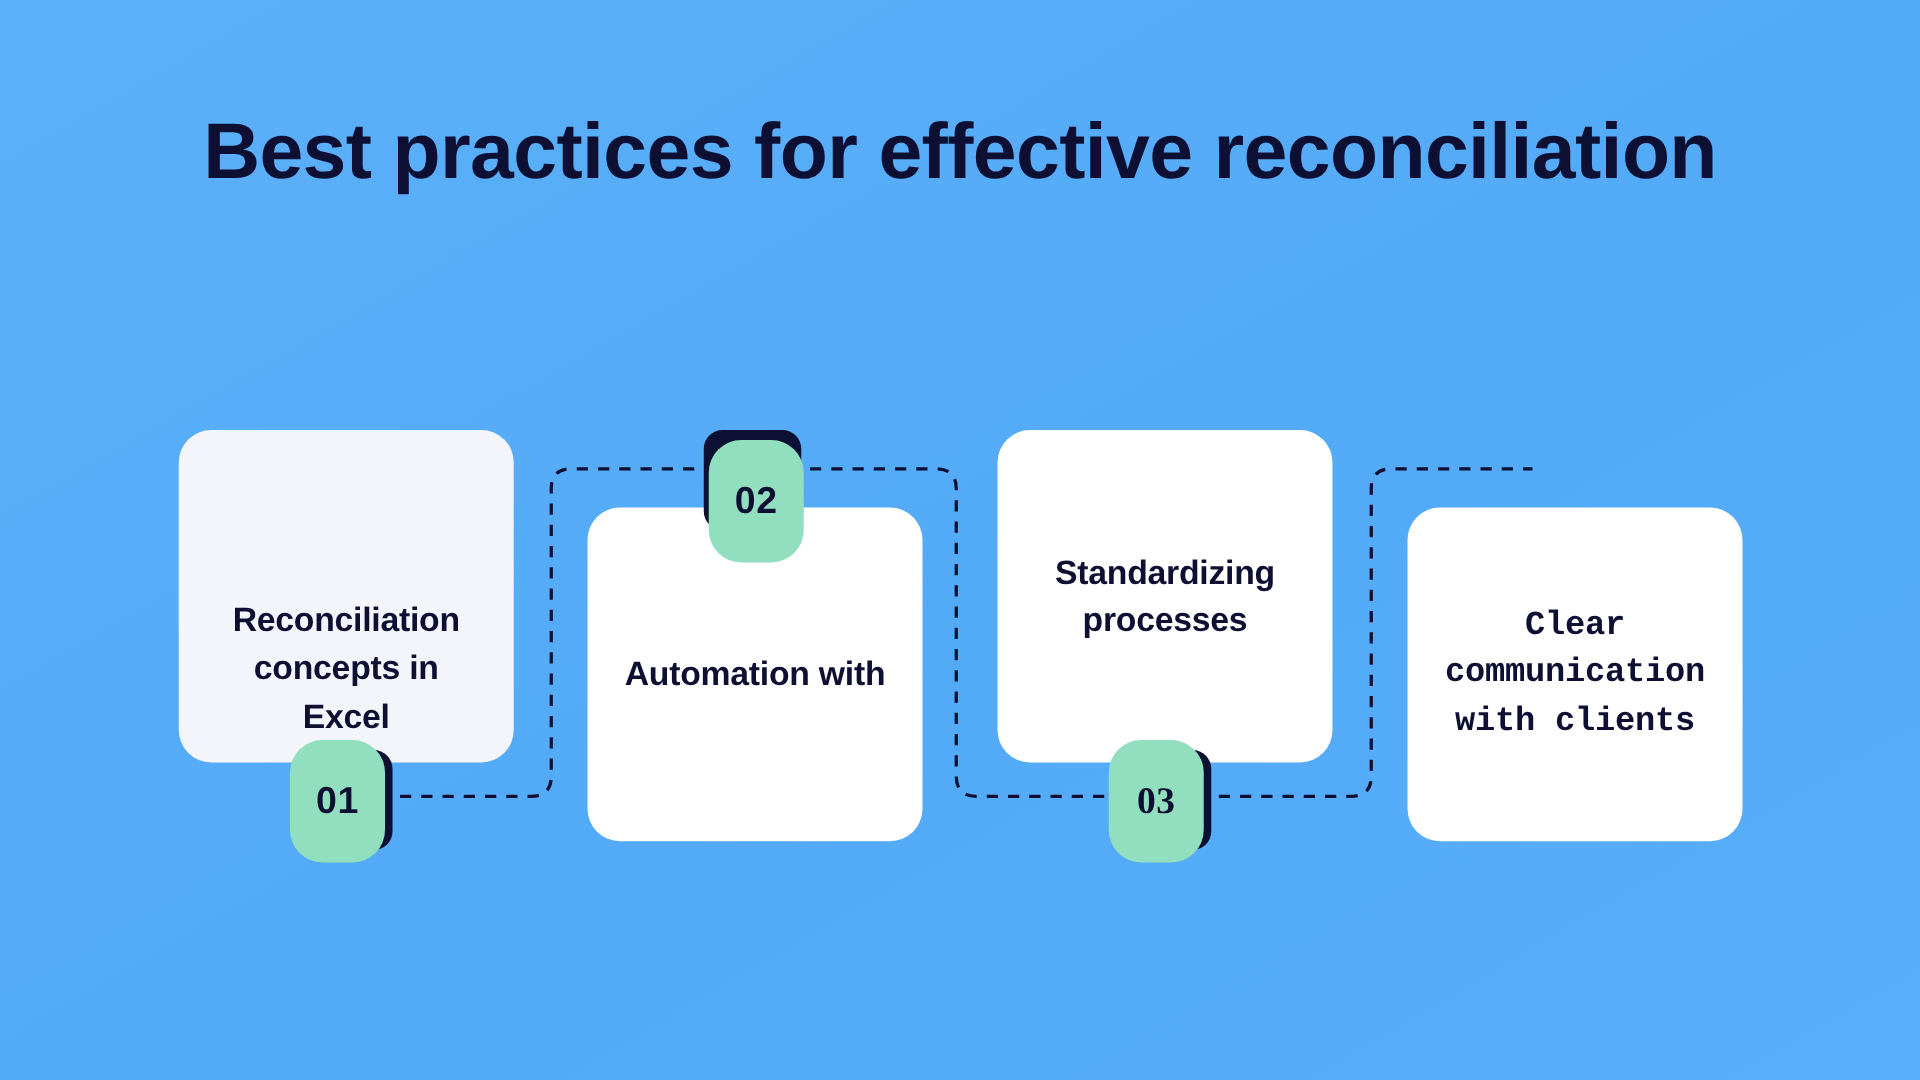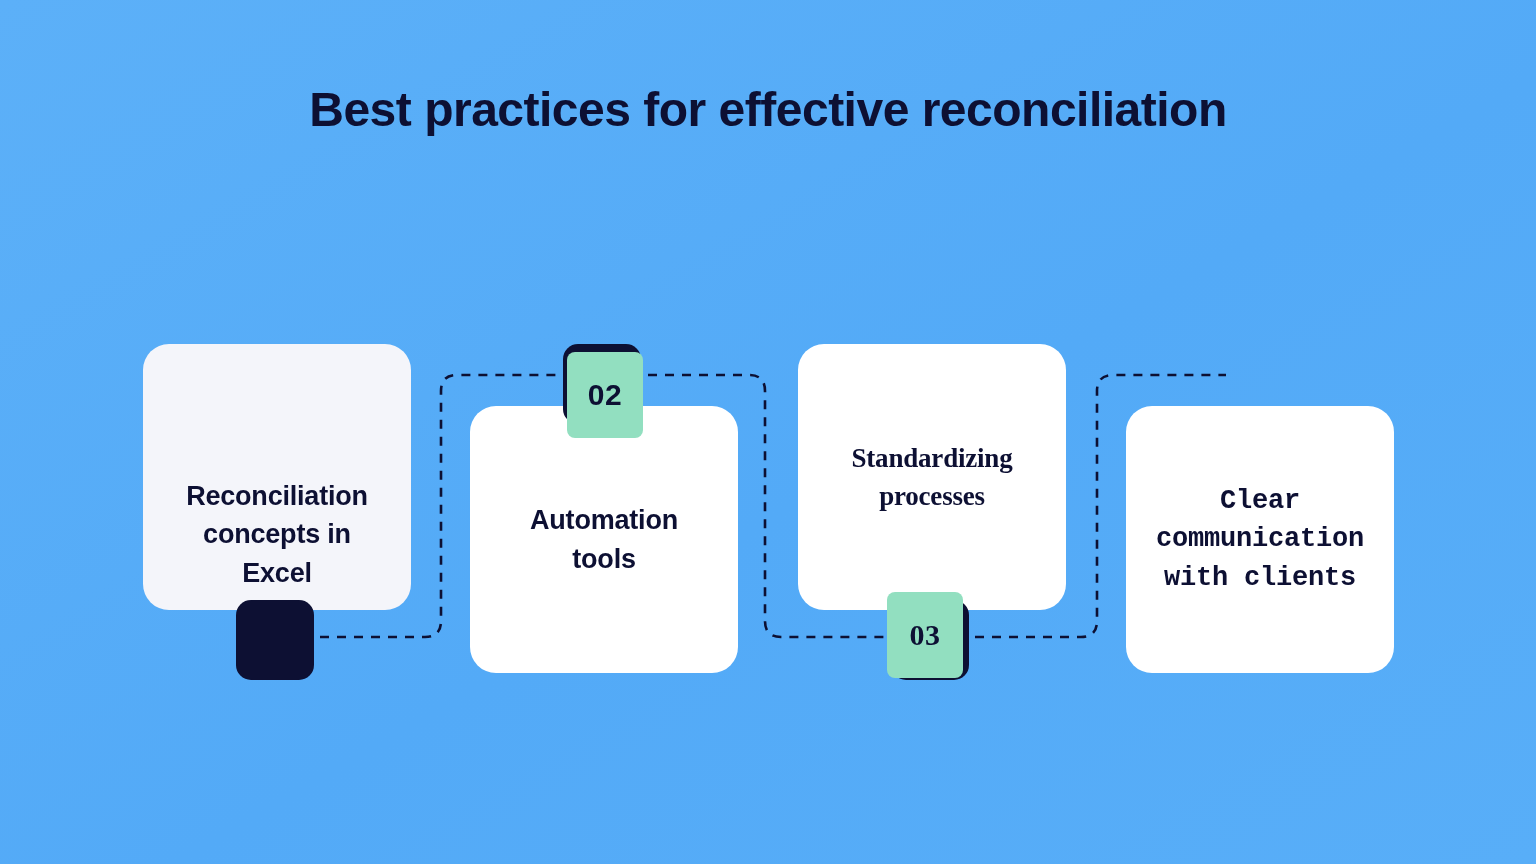--- a/index.html
+++ b/index.html
@@ -27,21 +27,21 @@
     overflow:hidden;
   }
 
   
   #title {
     position:absolute;
     left:0; top:74px;
     width:1536px;
     text-align:center;
     color:#0D1033;
-    font-size:48px;
+    font-size:63px;
     line-height:1.50;
     font-weight:bold;
     letter-spacing:-0.5px;
     padding:0 150px;
   }
 
   
   #connectors {
     position:absolute;
     left:0; top:0;
@@ -97,22 +97,22 @@
     width:78px;
     height:80px;
     border-radius:15px;
     background:#0D1033;
   }
 
   
   .badge-face {
     position:absolute;
     width:76px;
-    height:86px;
-    border-radius:8px;
+    height:98px;
+    border-radius:26px;
     background:#92DFC0;
     display:flex;
     align-items:center;
     justify-content:center;
     color:#0D1033;
     font-size:30px;
     font-weight:bold;
     letter-spacing:0.5px;
   }
 
@@ -145,33 +145,34 @@
     <path d="M 975,637 L 1081,637 Q 1097,637 1097,621 L 1097,391 Q 1097,375 1113,375 L 1226,375" fill="none" stroke="#0D1033" stroke-width="2.6" stroke-dasharray="9 8" stroke-linecap="butt"></path>
   </svg>
 
   <div id="cards">
 
     <div class="card" id="card-1" style="background: rgb(244, 245, 250);">
       <span class="card-text">Reconciliation concepts in Excel</span>
     </div>
 
     <div class="card" id="card-2" style="background: rgb(255, 255, 255);">
-      <span class="card-text">Automation tools</span>
+      <span class="card-text">Automation with</span>
     </div>
 
-    <div class="card" id="card-3" style="background: rgb(255, 255, 255); font-family: Liberation Serif, serif;">
+    <div class="card" id="card-3" style="background: rgb(255, 255, 255);">
       <span class="card-text">Standardizing processes</span>
     </div>
 
     <div class="card" id="card-4" style="background: rgb(255, 255, 255); font-family: Liberation Mono, monospace;">
       <span class="card-text">Clear communication with clients</span>
     </div>
 
     <div class="badge-wrap badge-down" id="badge-1">
       <div class="badge-back"></div>
+      <div class="badge-face" style="background: rgb(146, 223, 192);">01</div>
     </div>
 
     <div class="badge-wrap badge-up" id="badge-2">
       <div class="badge-back"></div>
       <div class="badge-face" style="background: rgb(146, 223, 192);">02</div>
     </div>
 
     <div class="badge-wrap badge-down" id="badge-3">
       <div class="badge-back"></div>
       <div class="badge-face" style="background: rgb(146, 223, 192);">03</div>

